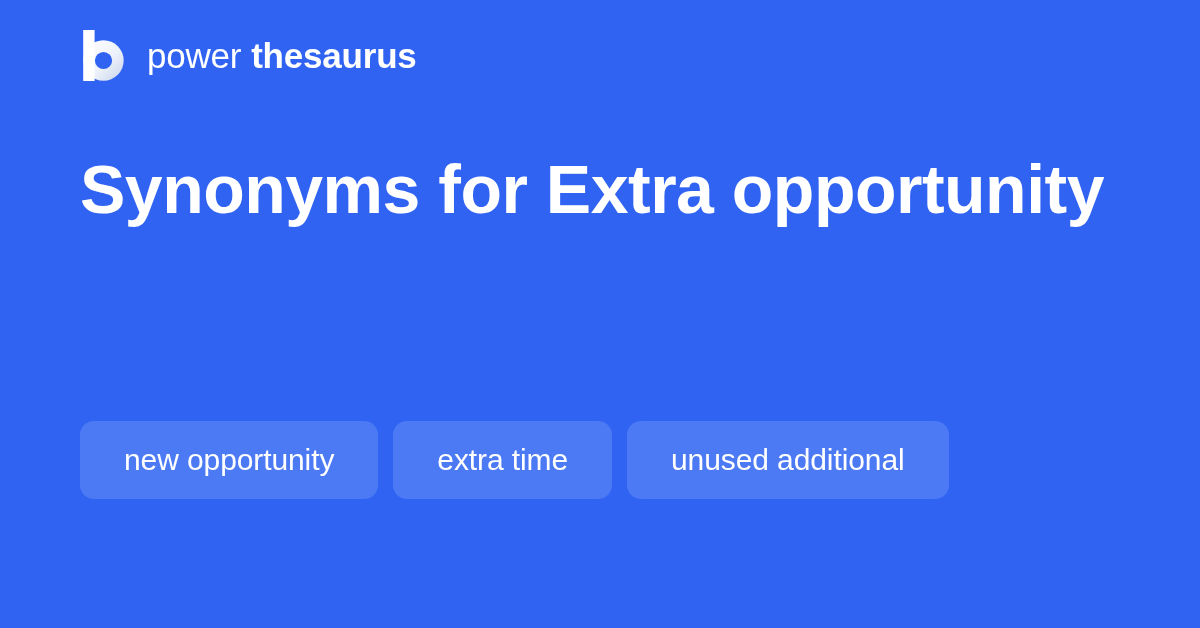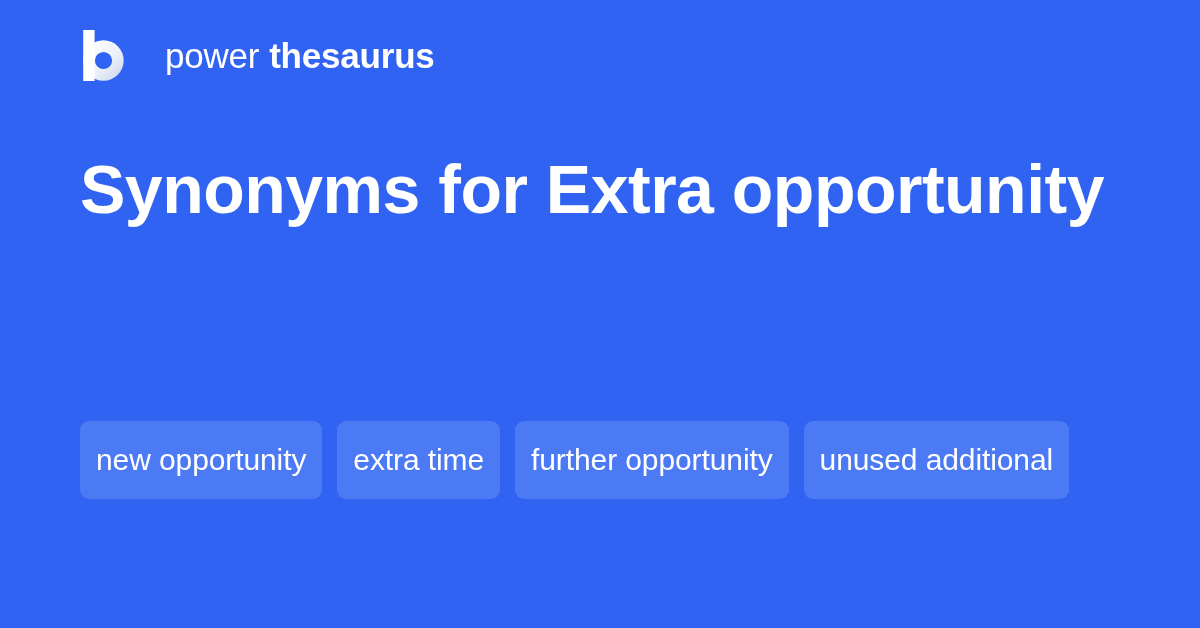--- a/index.html
+++ b/index.html
@@ -17,21 +17,21 @@
     -webkit-font-smoothing:antialiased;
   }
 
   
   .brand {
     position:absolute;
     left:80px;
     top:28px;
     display:flex;
     align-items:center;
-    gap:38px;
+    gap:20px;
     height:54px;
   }
 
   .brand-logo {
     width:47px;
     height:51px;
     display:block;
     flex:0 0 auto;
   }
 
@@ -66,23 +66,23 @@
     left:80px;
     top:421px;
     width:1040px;
     display:flex;
     flex-wrap:wrap;
     gap:22px 15px;
   }
 
   .chip {
     background:#4c7af5;
-    border-radius:9px;
+    border-radius:14px;
     height:78px;
-    padding:0 16px;
+    padding:0 44px;
     display:flex;
     align-items:center;
     justify-content:center;
     color:#ffffff;
     font-size:30px;
     font-weight:400;
     line-height:1;
     white-space:nowrap;
     letter-spacing:-0.1px;
   }
@@ -116,15 +116,14 @@
     <span class="brand-word-light">power</span>
     <span class="brand-word-bold">thesaurus</span>
   </span>
 </div>
 
 <h1 class="headline">Synonyms for Extra opportunity</h1>
 
 <div class="chips">
   <div class="chip">new opportunity</div>
   <div class="chip">extra time</div>
-  <div class="chip">further opportunity</div>
   <div class="chip">unused additional</div>
 </div>
 
 </body></html>

